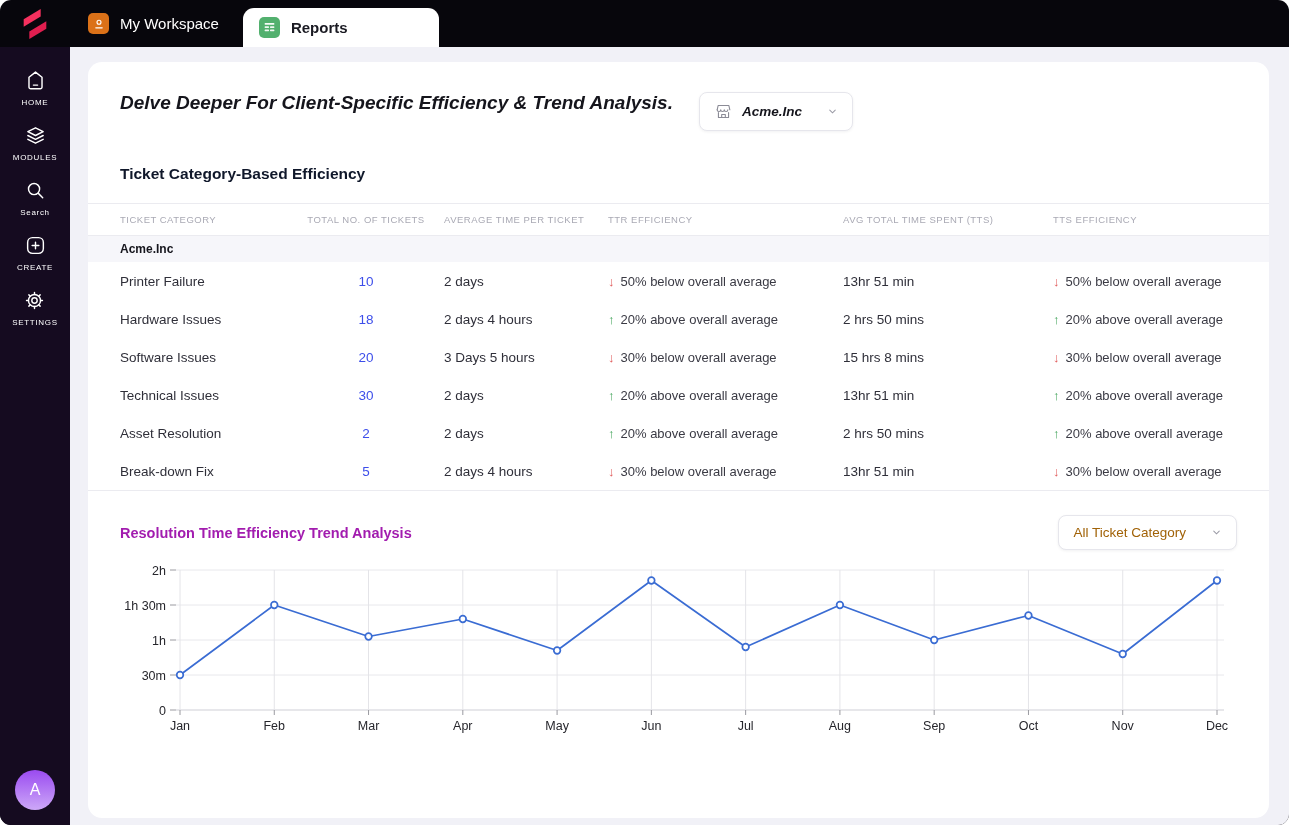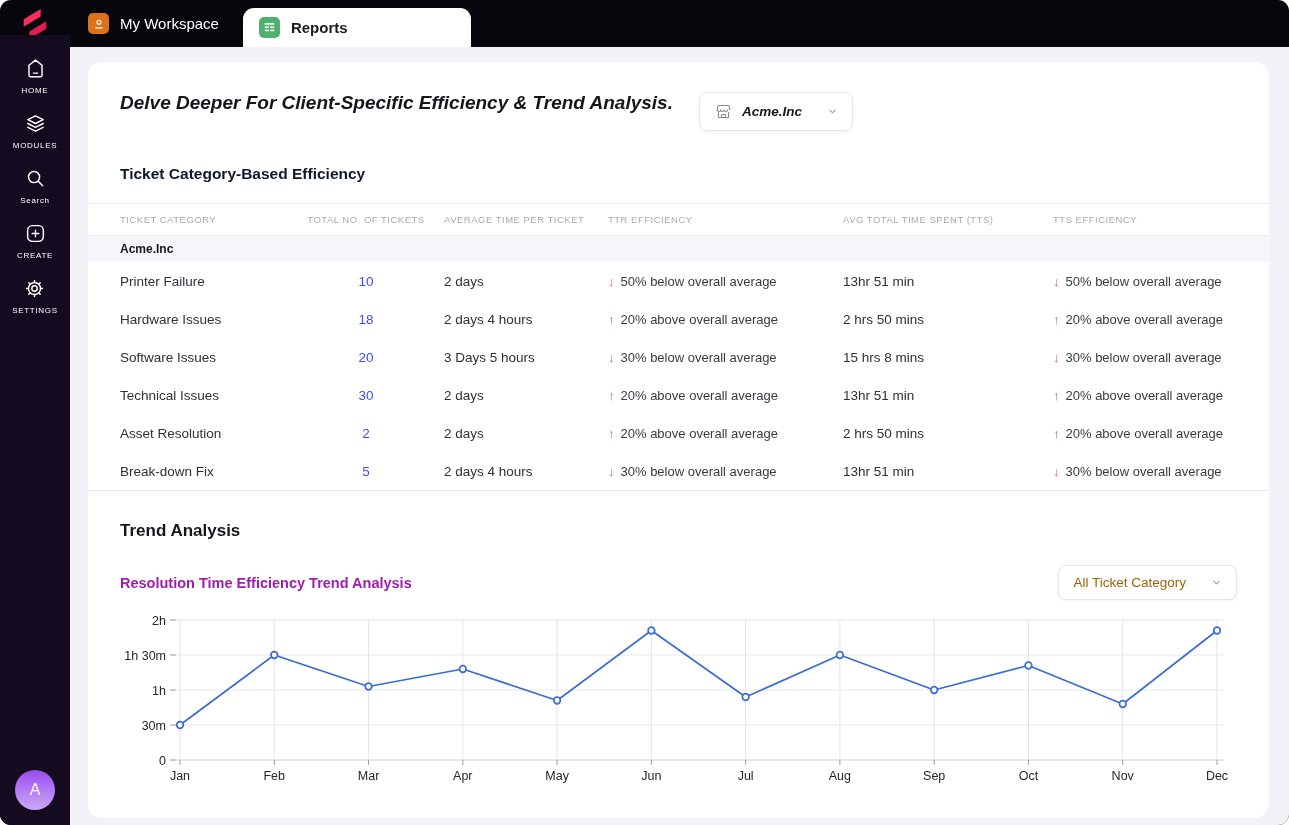--- a/index.html
+++ b/index.html
@@ -5,28 +5,28 @@
   * { margin:0; padding:0; box-sizing:border-box; }
   body { background:#ffffff; font-family:"Liberation Sans", sans-serif; }
   .frame { position:relative; width:1289px; height:825px; background:#07060C;
            border-radius:11px; overflow:hidden; }
 
   
   .topbar { position:absolute; top:0; left:0; right:0; height:47px; display:flex; align-items:stretch; }
   .logo-box { width:70px; display:flex; align-items:center; justify-content:center; }
   .tab { display:flex; align-items:center; gap:11px; cursor:pointer; }
   .tab-workspace { padding:0 24px 0 18px; color:#fff; font-size:15px; font-weight:500; }
-  .tab-reports { margin-top:8px; width:228px; padding:0 16px; background:#fff;
+  .tab-reports { margin-top:8px; width:196px; padding:0 16px; background:#fff;
                  border-radius:11px 11px 0 0; color:#1A1A22; font-size:15px; font-weight:700; }
   .icon-badge { width:21px; height:21px; border-radius:5px; display:flex; align-items:center; justify-content:center; flex:0 0 auto; }
   .badge-orange { background:#DB7118; }
   .badge-green  { background:#52B06E; }
 
   
-  .sidebar { position:absolute; top:35px; left:0; bottom:0; width:70px; background:#150B20;
+  .sidebar { position:absolute; top:47px; left:0; bottom:0; width:70px; background:#150B20;
              display:flex; flex-direction:column; align-items:center; padding-top:22px; gap:17px; }
   .side-item { display:flex; flex-direction:column; align-items:center; gap:6px; color:#fff; cursor:pointer; }
   .side-label { font-size:8px; letter-spacing:.7px; font-weight:500; }
   .avatar { position:absolute; bottom:15px; left:15px; width:40px; height:40px; border-radius:50%;
             background:linear-gradient(180deg,#9A4BF0 0%,#CDA8F8 100%);
             display:flex; align-items:center; justify-content:center;
             color:#fff; font-size:16px; font-weight:500; cursor:pointer; }
 
   
   .main { position:absolute; left:70px; top:47px; right:0; bottom:0; background:#F1F1F7;
@@ -221,21 +221,20 @@
               <div>Break-down Fix</div>
               <div class="cell-num">5</div>
               <div>2 days 4 hours</div>
               <div class="cell-eff"><span class="arr down">↓</span><span>30% below overall average</span></div>
               <div>13hr 51 min</div>
               <div class="cell-eff"><span class="arr down">↓</span><span>30% below overall average</span></div>
             </div>
           </div>
       </div>
 
-      <div class="trend-title pad">Trend Analysis</div>
 
       <div class="chart-header pad">
         <div class="chart-title">Resolution Time Efficiency Trend Analysis</div>
         <div class="dropdown">
           <span class="dd-value normal">All Ticket Category</span>
           <span class="dd-chev">
             <svg width="11" height="11" viewBox="0 0 24 24" fill="none" stroke="#9A9AA5" stroke-width="2.2" stroke-linecap="round">
                 <path d="M6 9 l6 6 6-6"></path>
               </svg>
           </span>

